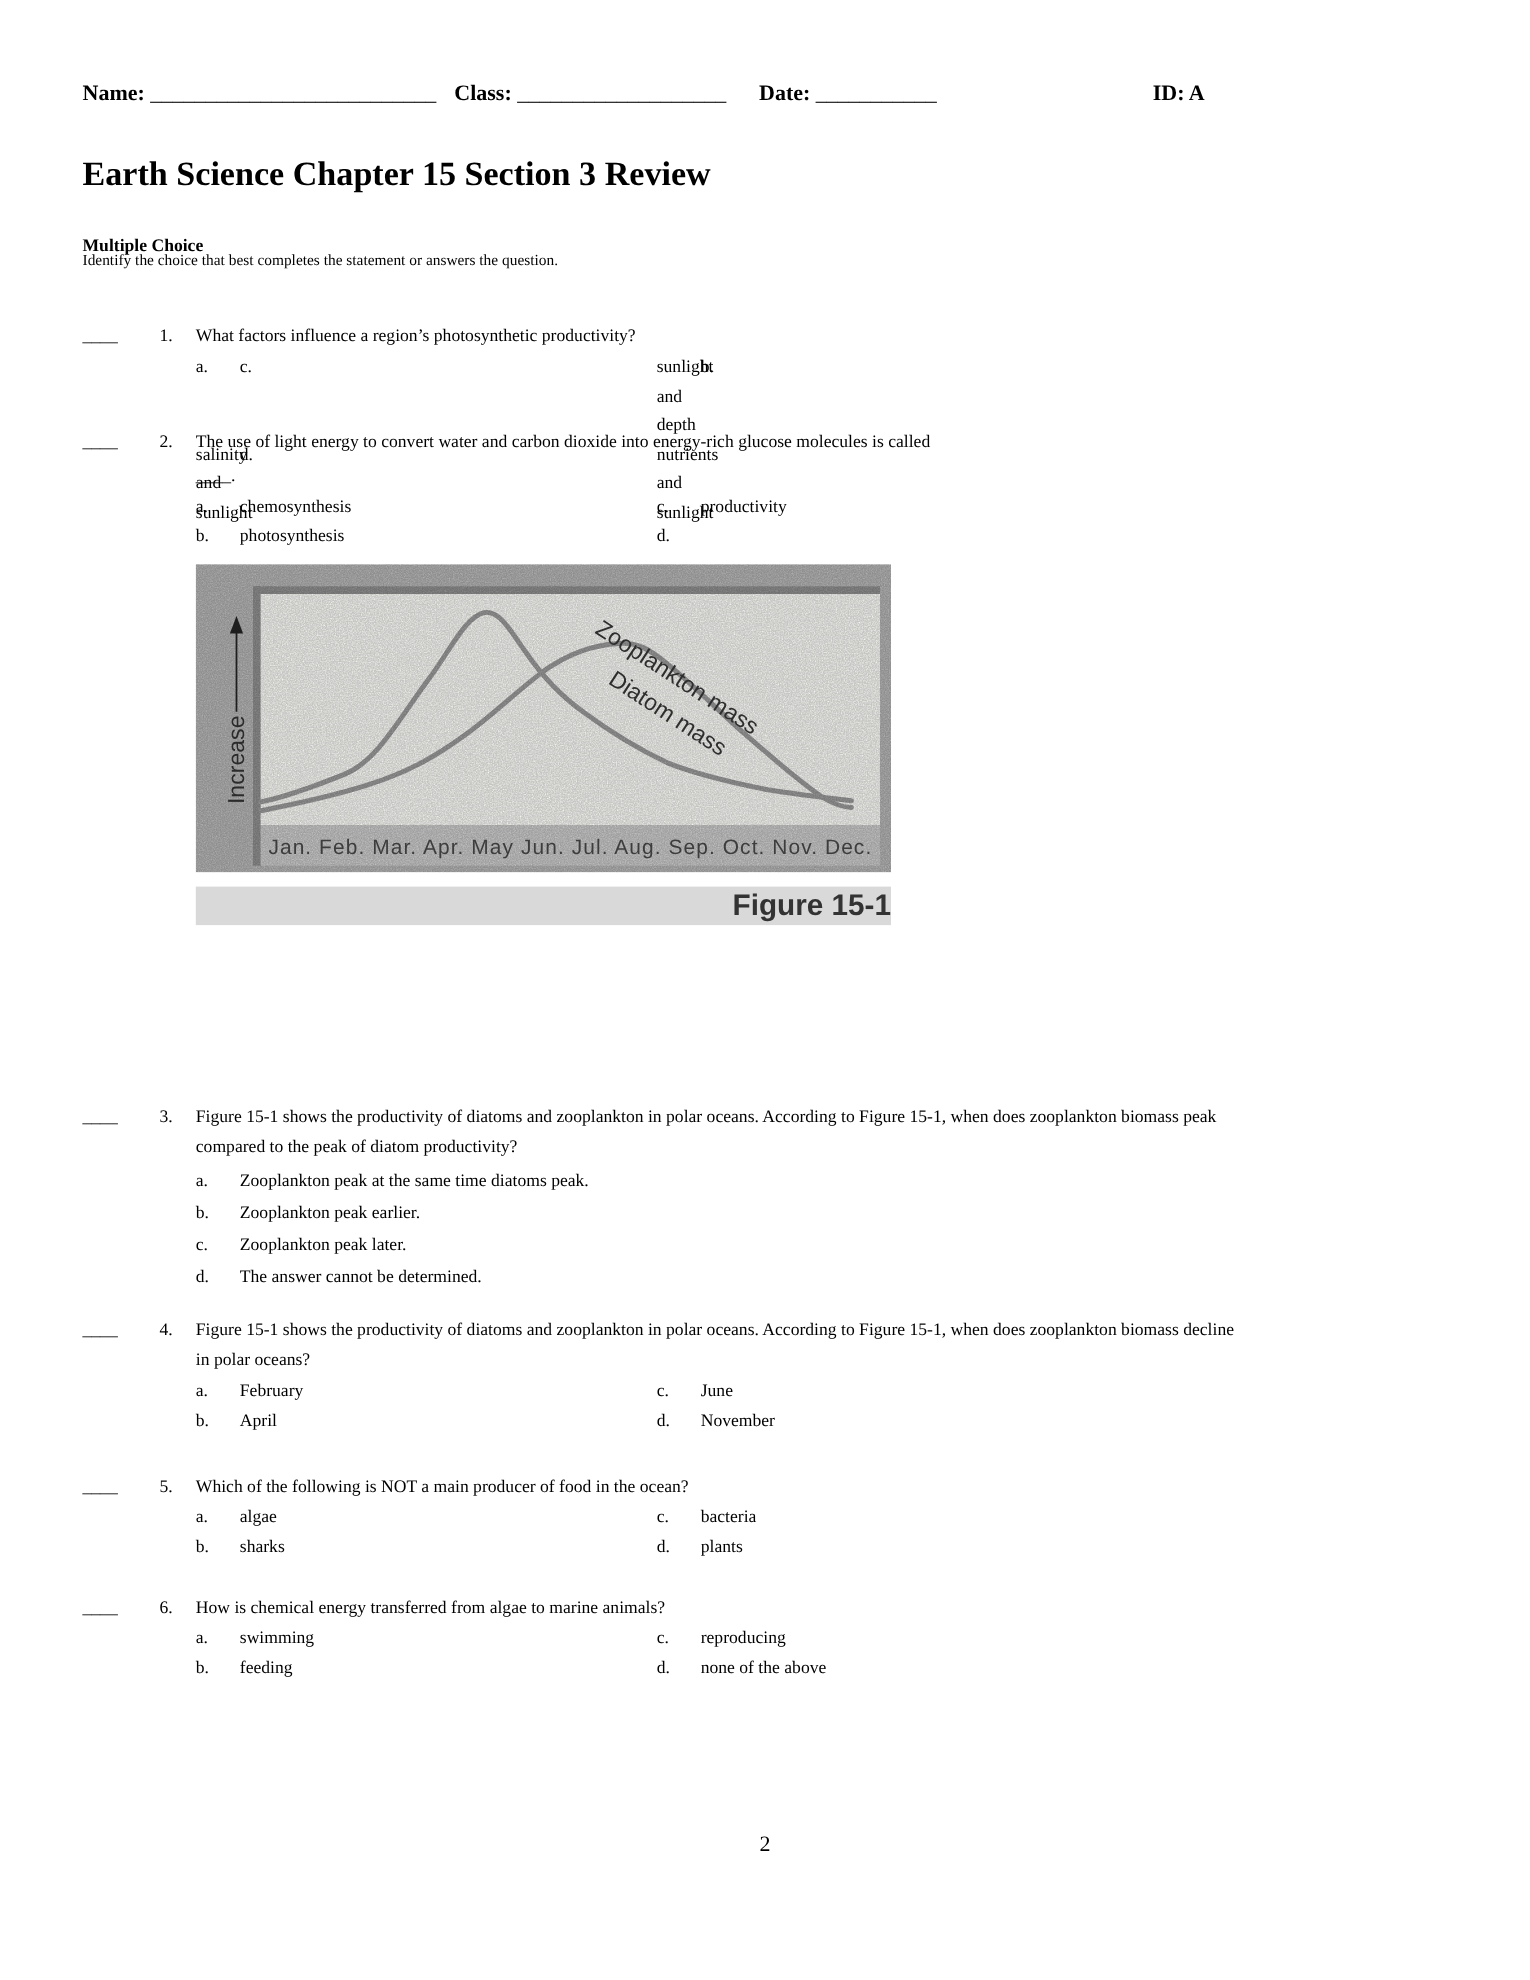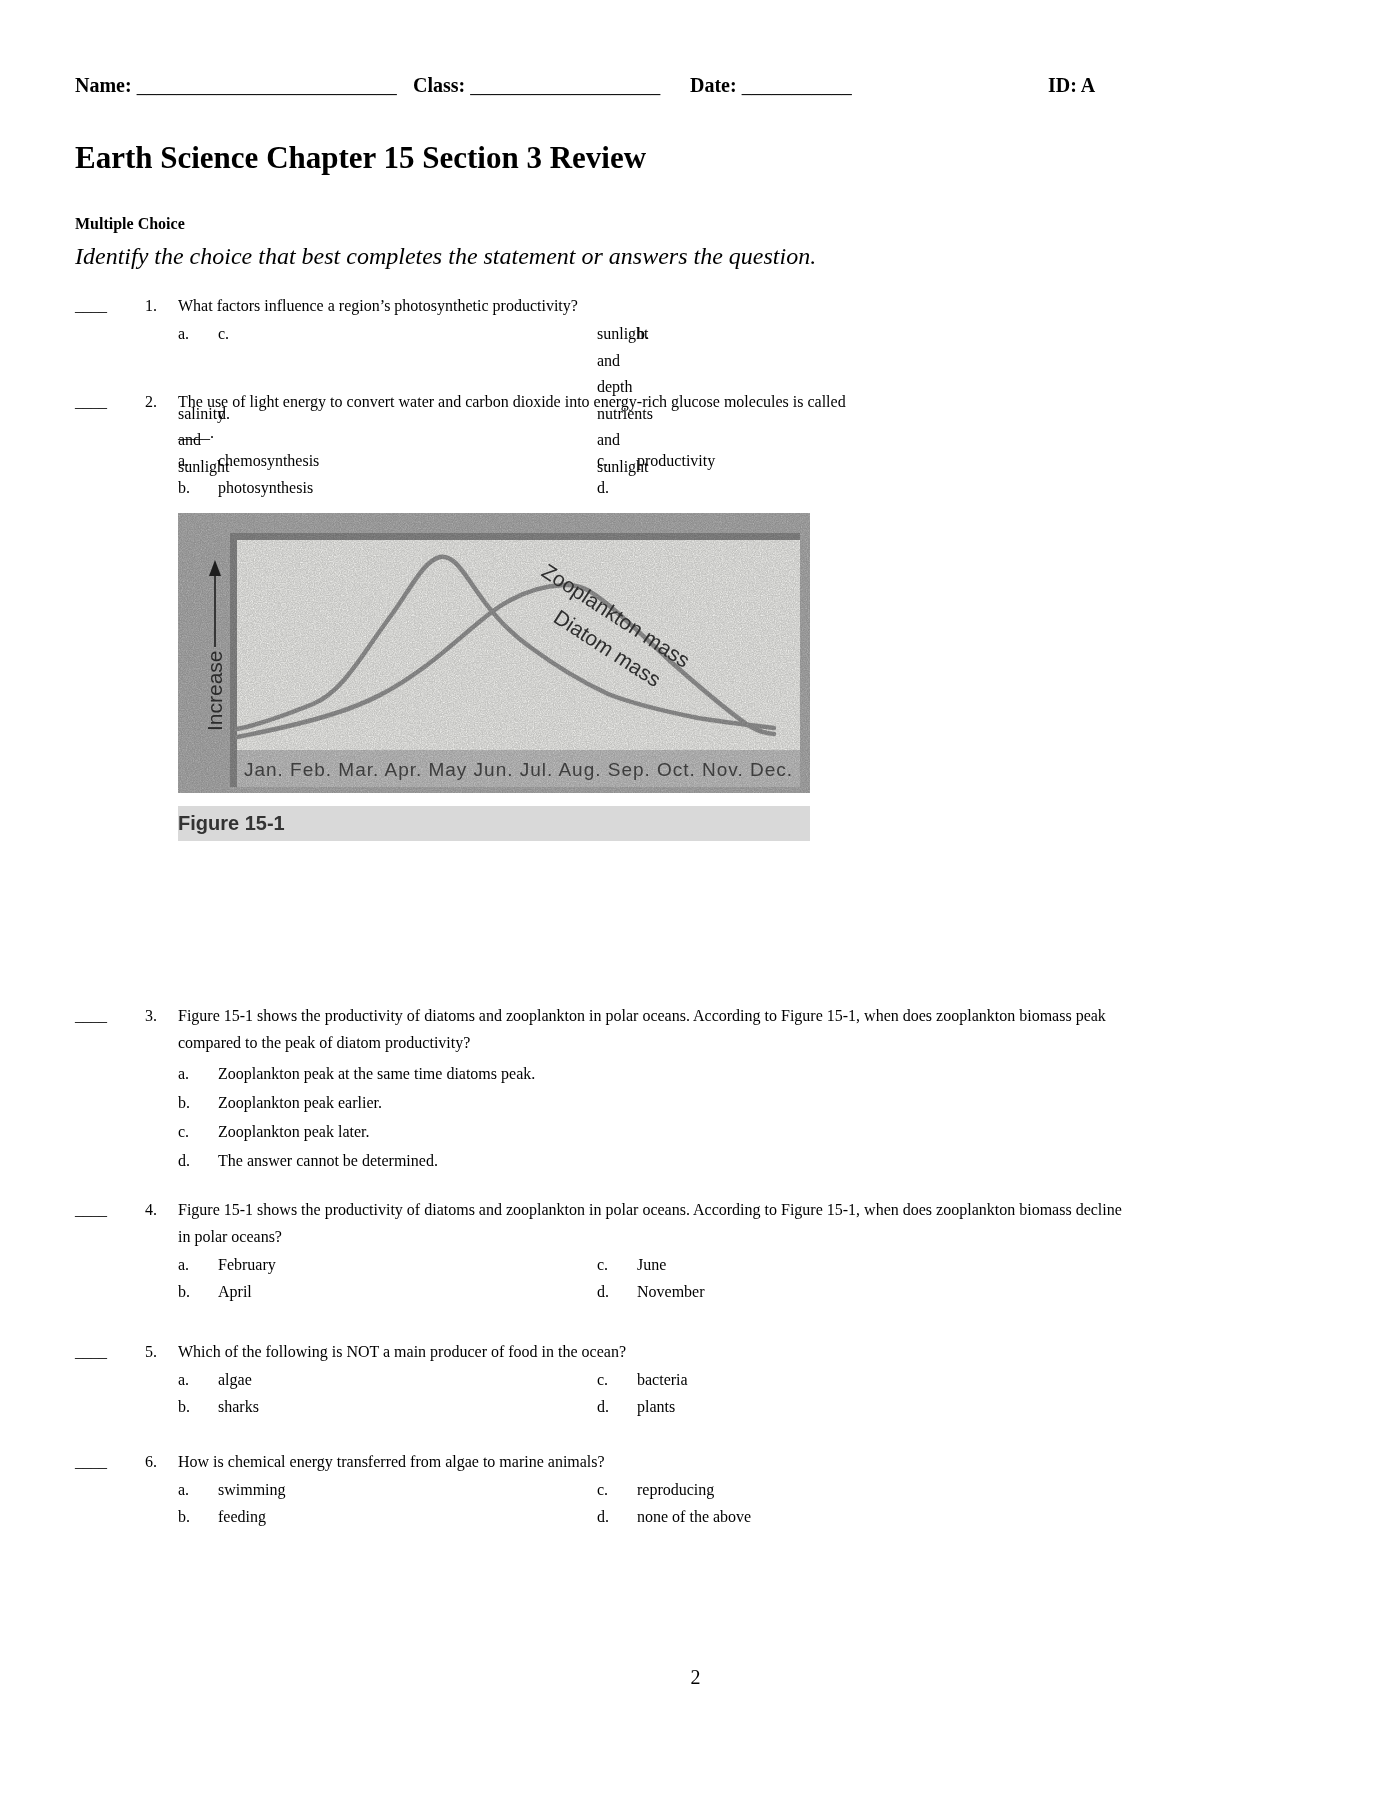--- a/index.html
+++ b/index.html
@@ -13,44 +13,44 @@
   .hdr .lbl { font-weight:bold; }
   .hdr .blank { font-weight:normal; letter-spacing:0; }
   .hdr-name  { position:absolute; left:75px;  top:0; }
   .hdr-class { position:absolute; left:413px; top:0; }
   .hdr-date  { position:absolute; left:690px; top:0; }
   .hdr-id    { position:absolute; left:1048px; top:0; font-weight:bold; }
 
   .title { position:absolute; left:75px; top:140px; font-size:31px; font-weight:bold; }
 
   .mc-head { position:absolute; left:75px; top:215px; font-size:16px; font-weight:bold; }
-  .mc-instr { position:absolute; left:75px; top:243px; font-size:24px; font-style:italic; }
+  .mc-instr { position:absolute; left:75px; top:230px; font-size:14px; }
 
   
   .q { position:absolute; left:75px; width:1048px; display:flex; font-size:16px; line-height:27px; }
   .q-blank { flex:none; width:70px; }
   .q-num   { flex:none; width:33px; }
   .q-body  { flex:none; width:945px; }
   .q-text2 { margin-top:4px; }
   .opts2 {
     display:grid; grid-template-columns:40px 379px 40px 1fr;
     line-height:26.5px; margin-top:2px;
   }
   .opts1 {
     display:grid; grid-template-columns:40px 1fr;
     line-height:29px; margin-top:3px;
   }
 
   
   .figure-wrap { position:absolute; left:178px; top:513px; width:632px; }
   .fig-caption {
     position:absolute; left:178px; top:806px; width:632px; height:35px;
-    background:#d9d9d9; text-align:left;
+    background:#d9d9d9; text-align:right;
     font-family:"Liberation Sans", sans-serif; font-weight:bold;
-    font-size:20px; line-height:35px; color:#333333;
+    font-size:27px; line-height:35px; color:#333333;
   }
 
   .pagenum { position:absolute; left:0; top:1666px; width:1391px; text-align:center; font-size:20px; }
 </style>
 </head>
 <body>
 
 <div class="page">
 
   <div class="hdr">

